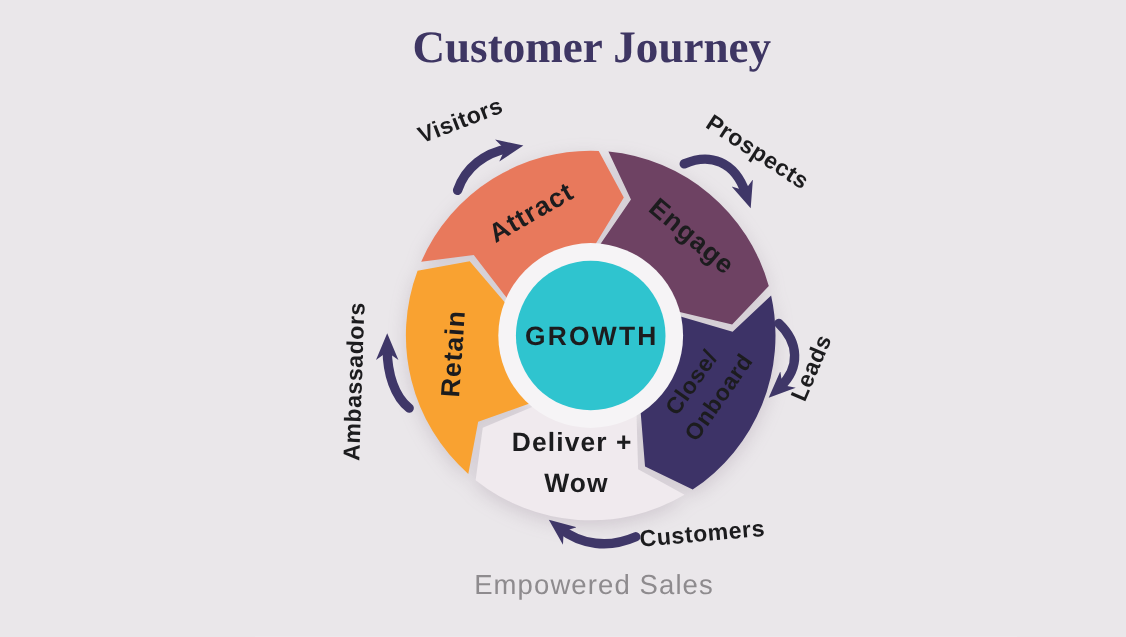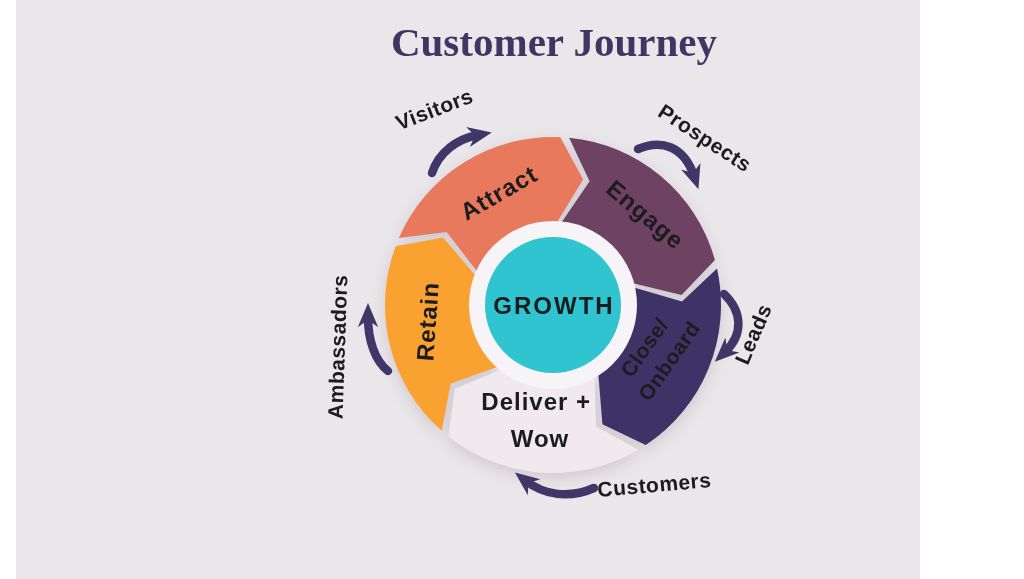--- a/index.html
+++ b/index.html
@@ -1,20 +1,19 @@
 <!DOCTYPE html>
 <html><head>
 <meta charset="utf-8">
 <style>
   html,body { margin:0; padding:0; }
   .page {
-    position:relative; width:904px; height:579px;
+    position:relative; width:1024px; height:579px;
     background:#eae7ea; overflow:hidden;
     font-family:"Liberation Sans", sans-serif;
-    margin-left:16px;
   }
   .title {
     position:absolute; top:22px; left:538px; transform:translateX(-50%);
     margin:0; font-family:"Liberation Serif", serif; font-weight:700;
     font-size:41px; line-height:1; color:#3e3663; white-space:nowrap;
   }
   .footer {
     position:absolute; top:518px; left:540px; transform:translateX(-50%);
     font-size:25px; color:#8e8b8e; letter-spacing:1px; white-space:nowrap;
     font-weight:400;
@@ -73,14 +72,15 @@
     <text class="outer-label" transform="translate(639,492) rotate(-5)">Customers</text>
     <text class="outer-label" transform="translate(329,347) rotate(-88)">Ambassadors</text>
 
     <path class="flow-arrow" marker-end="url(#arrowhead)" d="M416,173 C423,152 441,139 462,135" stroke="#3f3768"></path>
     <path class="flow-arrow" marker-end="url(#arrowhead)" d="M622,149 C645,139 668,146 678,176" stroke="#3f3768"></path>
     <path class="flow-arrow" marker-end="url(#arrowhead)" d="M708,294 C726,311 728,334 709,352" stroke="#3f3768"></path>
     <path class="flow-arrow" marker-end="url(#arrowhead)" d="M578,488 C553,499 528,495 510,481" stroke="#3f3768"></path>
     <path class="flow-arrow" marker-end="url(#arrowhead)" d="M372,371 C359,361 352,340 352,317" stroke="#3f3768"></path>
   </svg>
 
+  <div class="footer">Empowered Sales</div>
 
 </div>
 
 </body></html>

